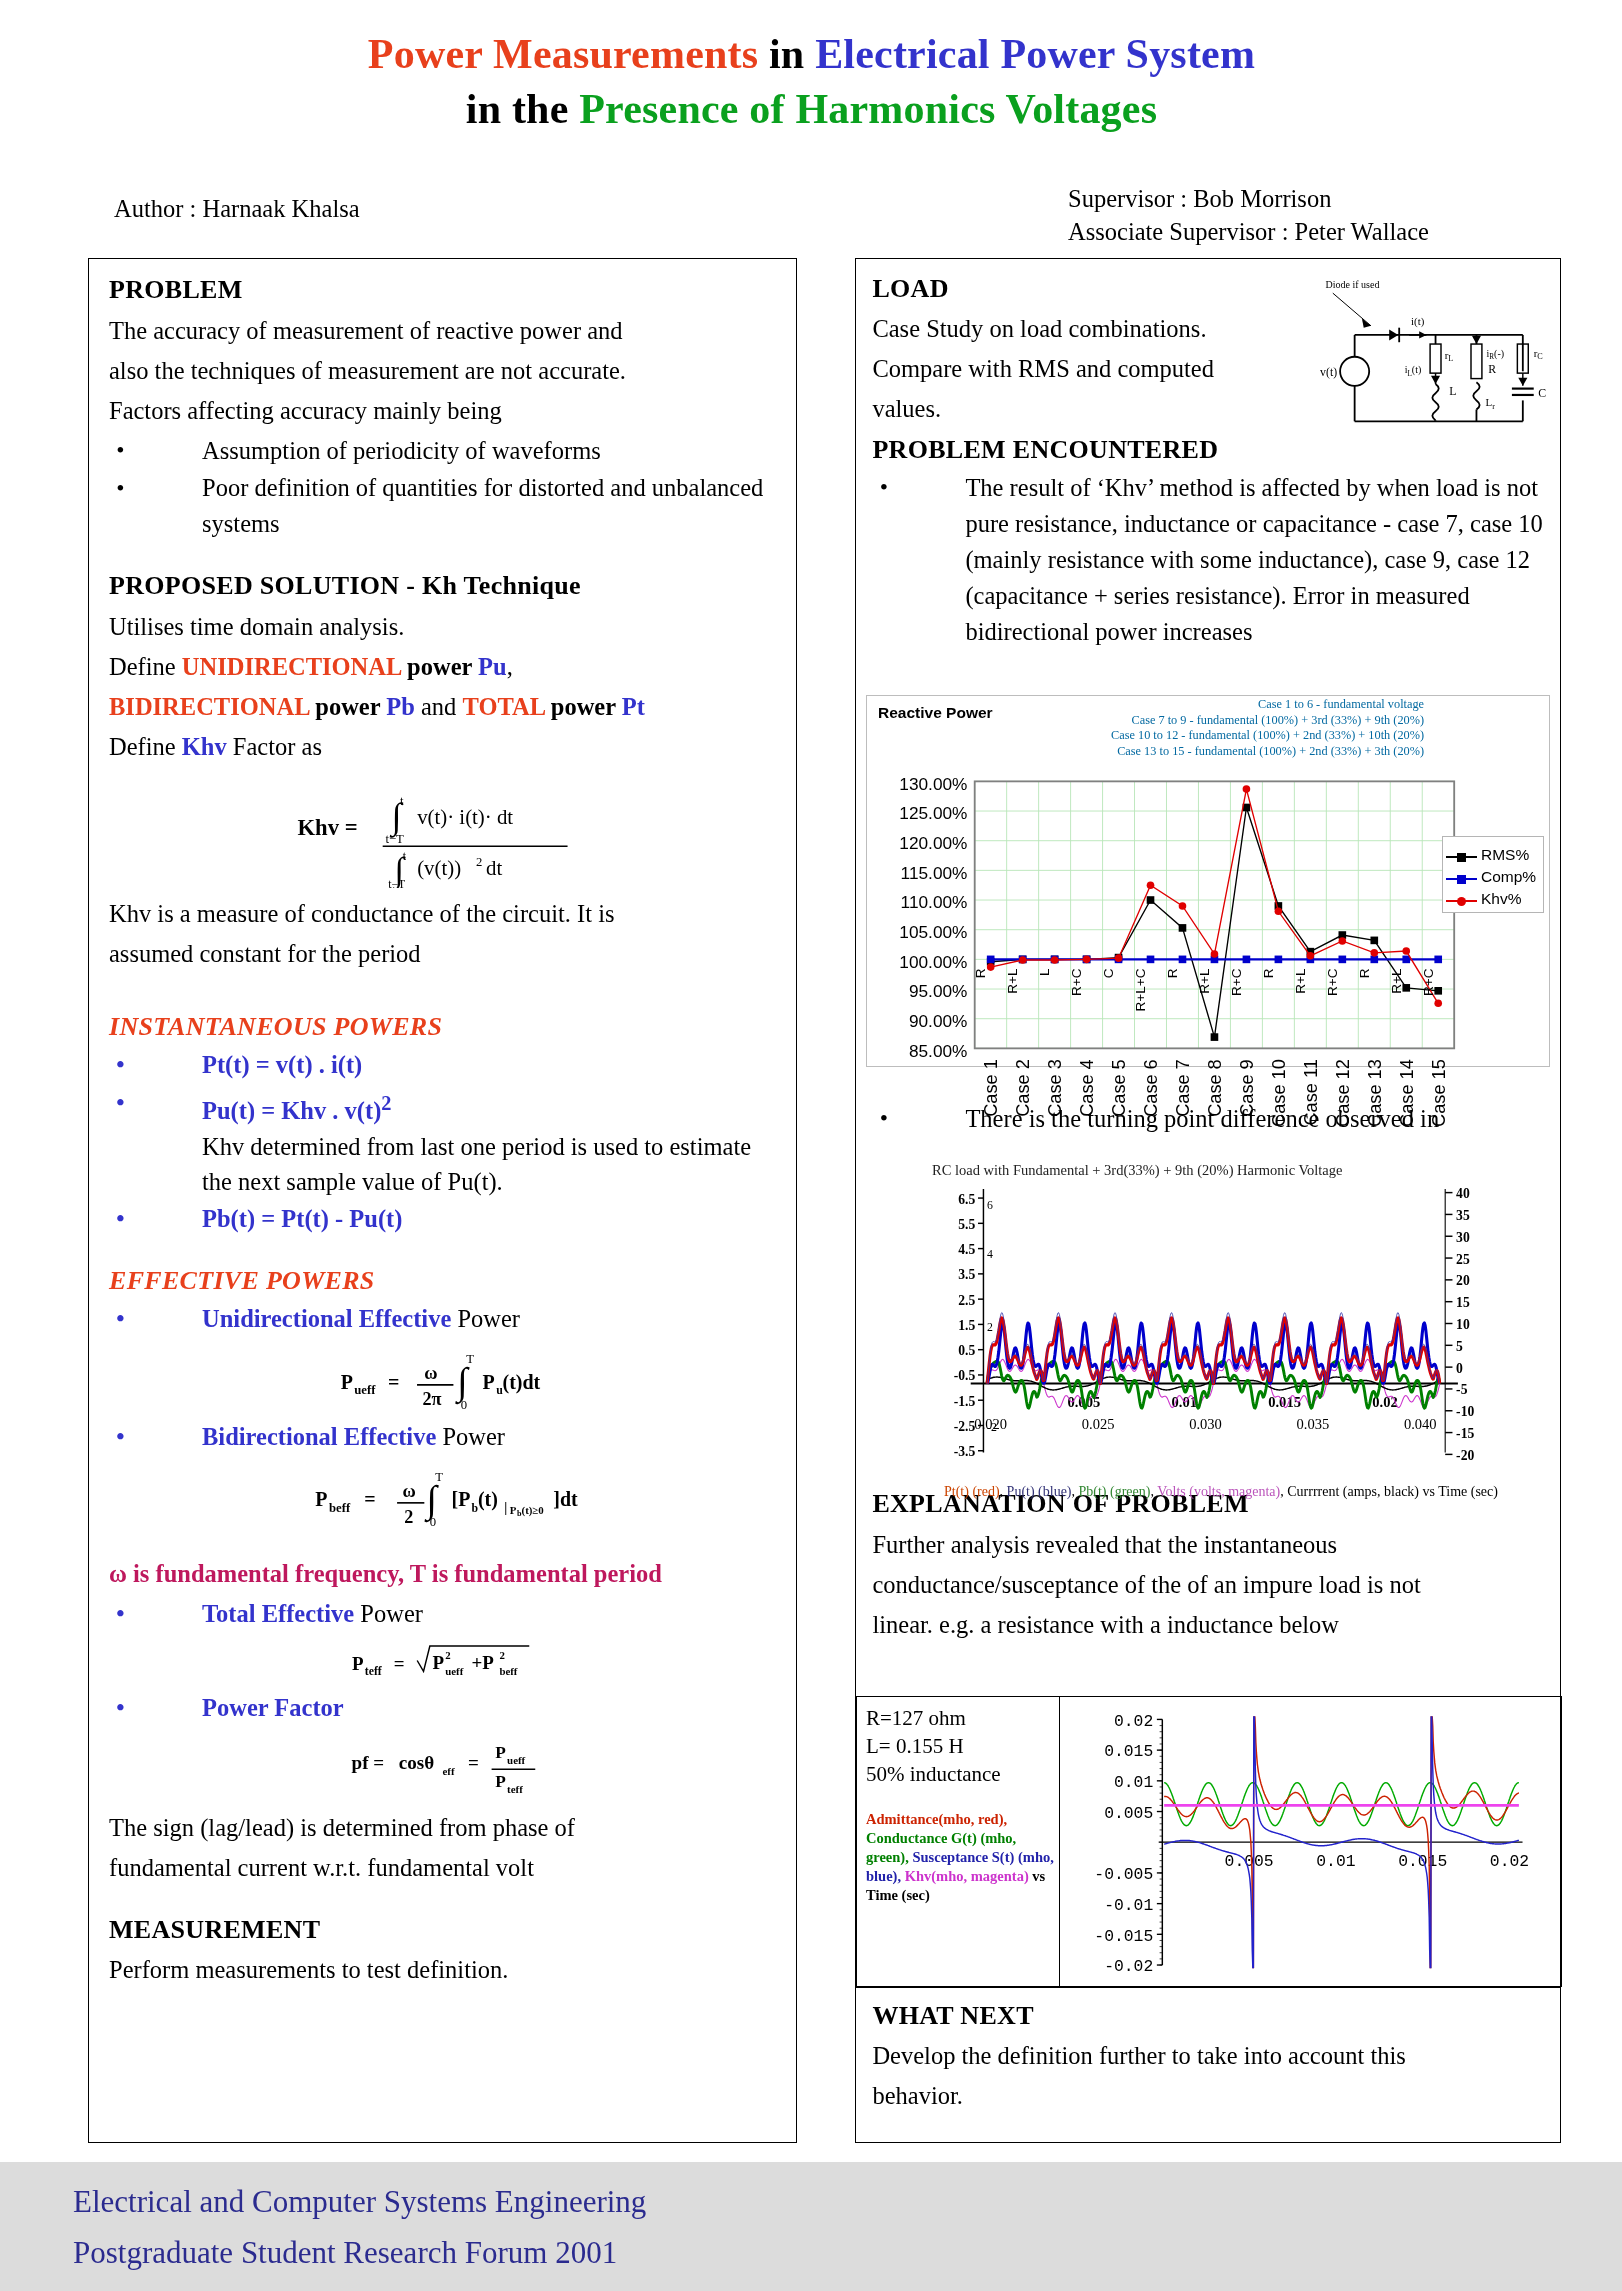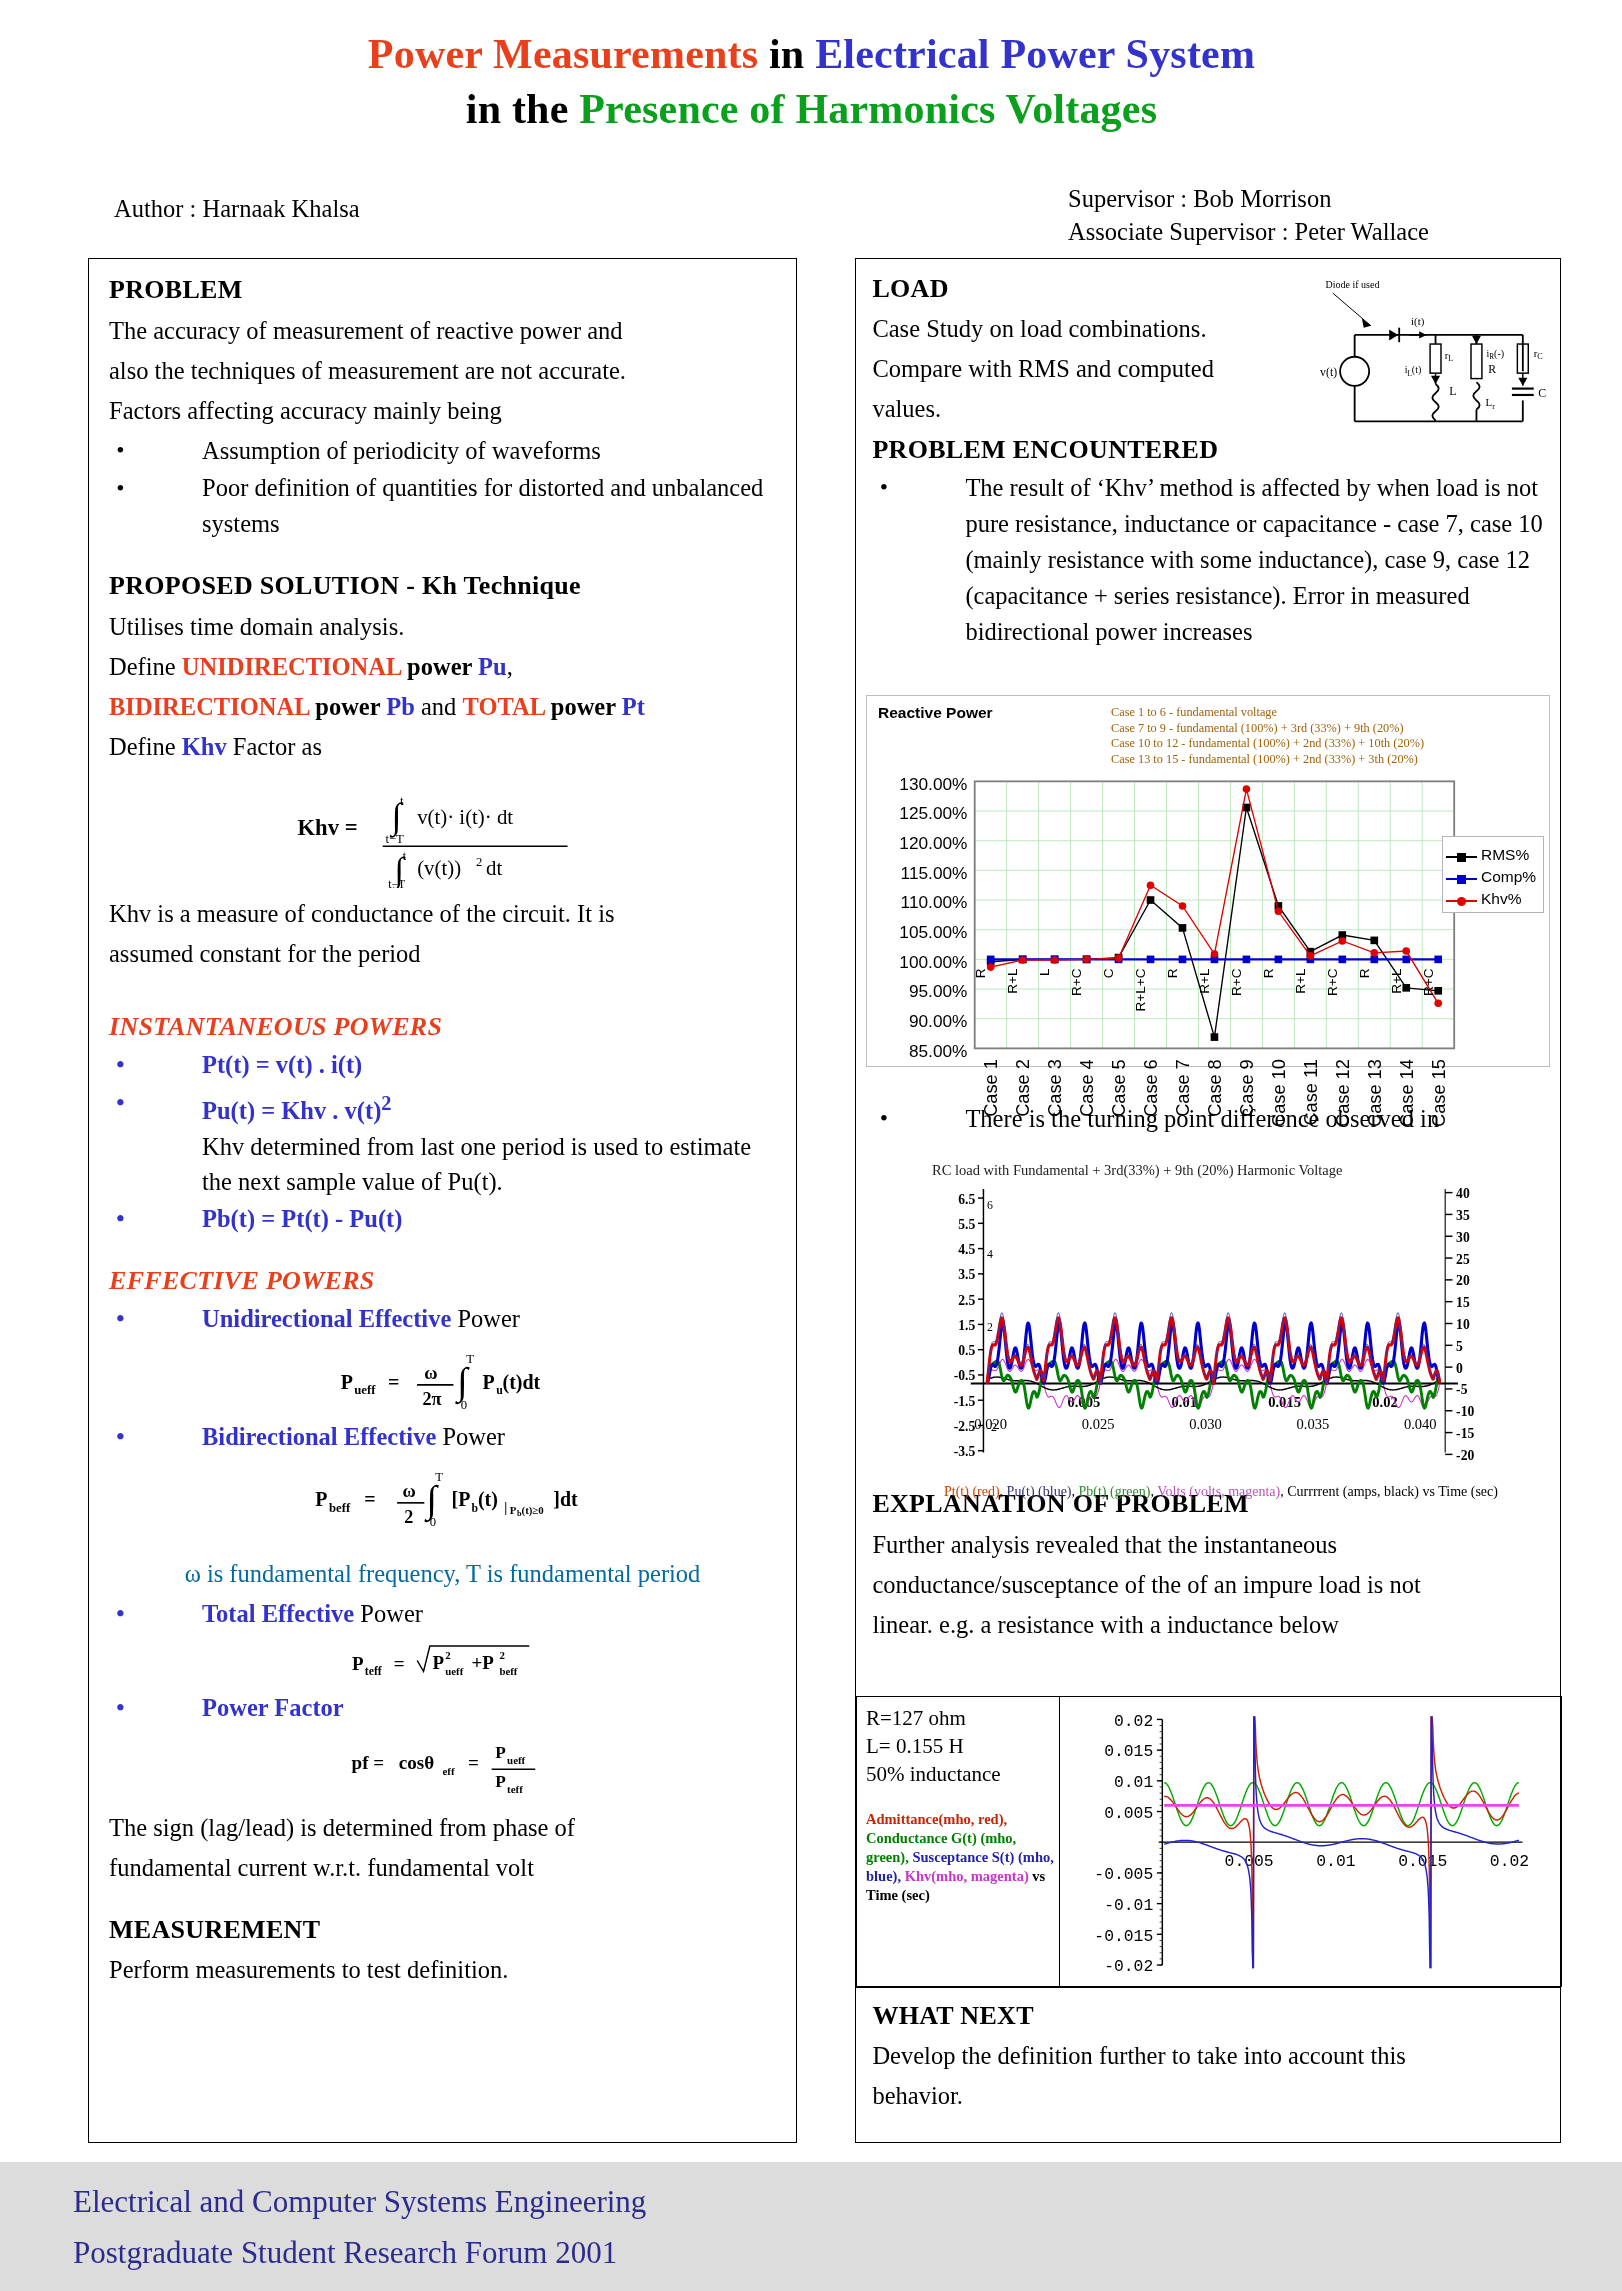--- a/index.html
+++ b/index.html
@@ -41,21 +41,21 @@
   .blue-b{color:#3333cc;font-weight:bold;}
   .red-b{color:#e8401c;font-weight:bold;}
 
   
   .formula{display:block;margin:5.5px auto;}
   .fwrap{text-align:center;}
 
   
   #chart-reactive{position:absolute;left:866px;top:695px;width:684px;height:372px;border:0.9px solid #bdbdbd;background:#fff;box-sizing:border-box;}
   #chart-title{position:absolute;left:11px;top:8.2px;font-family:"Liberation Sans",sans-serif;font-weight:bold;font-size:15.5px;}
-  #chart-notes{position:absolute;left:244px;top:9px;font-size:12.3px;line-height:15.5px;color:#a16207;white-space:nowrap;}
+  #chart-notes{position:absolute;left:244px;top:1px;font-size:12.3px;line-height:15.5px;color:#0369a1;white-space:nowrap;text-align:right;}
   #chart-legend{position:absolute;right:5.5px;top:140px;border:0.9px solid #b5b5b5;background:#fff;padding:4.5px 6.4px 4.5px 3.6px;font-family:"Liberation Sans",sans-serif;font-size:15.5px;}
   #chart-legend .lrow{display:flex;align-items:flex-end;height:22px;}
   #chart-legend .lmark{width:31px;height:12.7px;position:relative;margin-right:3.6px;}
   #chart-legend .lmark i{position:absolute;left:0;top:5.5px;width:31px;height:1.8px;display:block;}
   #chart-legend .lmark b{position:absolute;left:11px;top:1.8px;width:9px;height:9px;display:block;}
   #chart-legend .lmark b.circ{border-radius:50%;}
 
   
   #chart-wave{position:absolute;left:918px;top:1178px;width:589px;height:291px;}
   #wave-title{position:absolute;left:932px;top:1162px;font-size:14.5px;color:#222;white-space:nowrap;}
@@ -192,21 +192,21 @@
       <text x="219" y="50" font-family="Liberation Serif, serif" font-size="22" font-weight="bold">(t)</text>
       <text x="248" y="56" font-family="Liberation Serif, serif" font-size="15" font-weight="bold">|</text>
       <text x="254" y="58" font-family="Liberation Serif, serif" font-size="12" font-weight="bold">P</text>
       <text x="262" y="61" font-family="Liberation Serif, serif" font-size="9" font-weight="bold">b</text>
       <text x="267" y="58" font-family="Liberation Serif, serif" font-size="12" font-weight="bold">(t)≥0</text>
       <text x="302" y="50" font-family="Liberation Serif, serif" font-size="22" font-weight="bold">]dt</text>
     </svg>
   </div>
 
   <div class="spacer-sm"></div>
-  <p class="body" style="color:#0369a1;font-weight:normal;text-align:center;">ω is fundamental frequency, T is fundamental period</p>
+  <p class="body" style="color:#be185d;font-weight:bold;">ω is fundamental frequency, T is fundamental period</p>
 
   <ul class="bul">
     <li class="blue"><span>Total Effective</span><span class="plain"> Power</span></li>
   </ul>
   <div class="fwrap">
     <svg class="formula" width="291" height="47" viewBox="0 0 320 52">
       <text x="60" y="36" font-family="Liberation Serif, serif" font-size="21" font-weight="bold">P</text>
       <text x="74" y="42" font-family="Liberation Serif, serif" font-size="13" font-weight="bold">teff</text>
       <text x="106" y="36" font-family="Liberation Serif, serif" font-size="21" font-weight="bold">=</text>
       <path d="M132,26 L139,38 L146,10 L256,10" fill="none" stroke="#000" stroke-width="1.6"></path>

